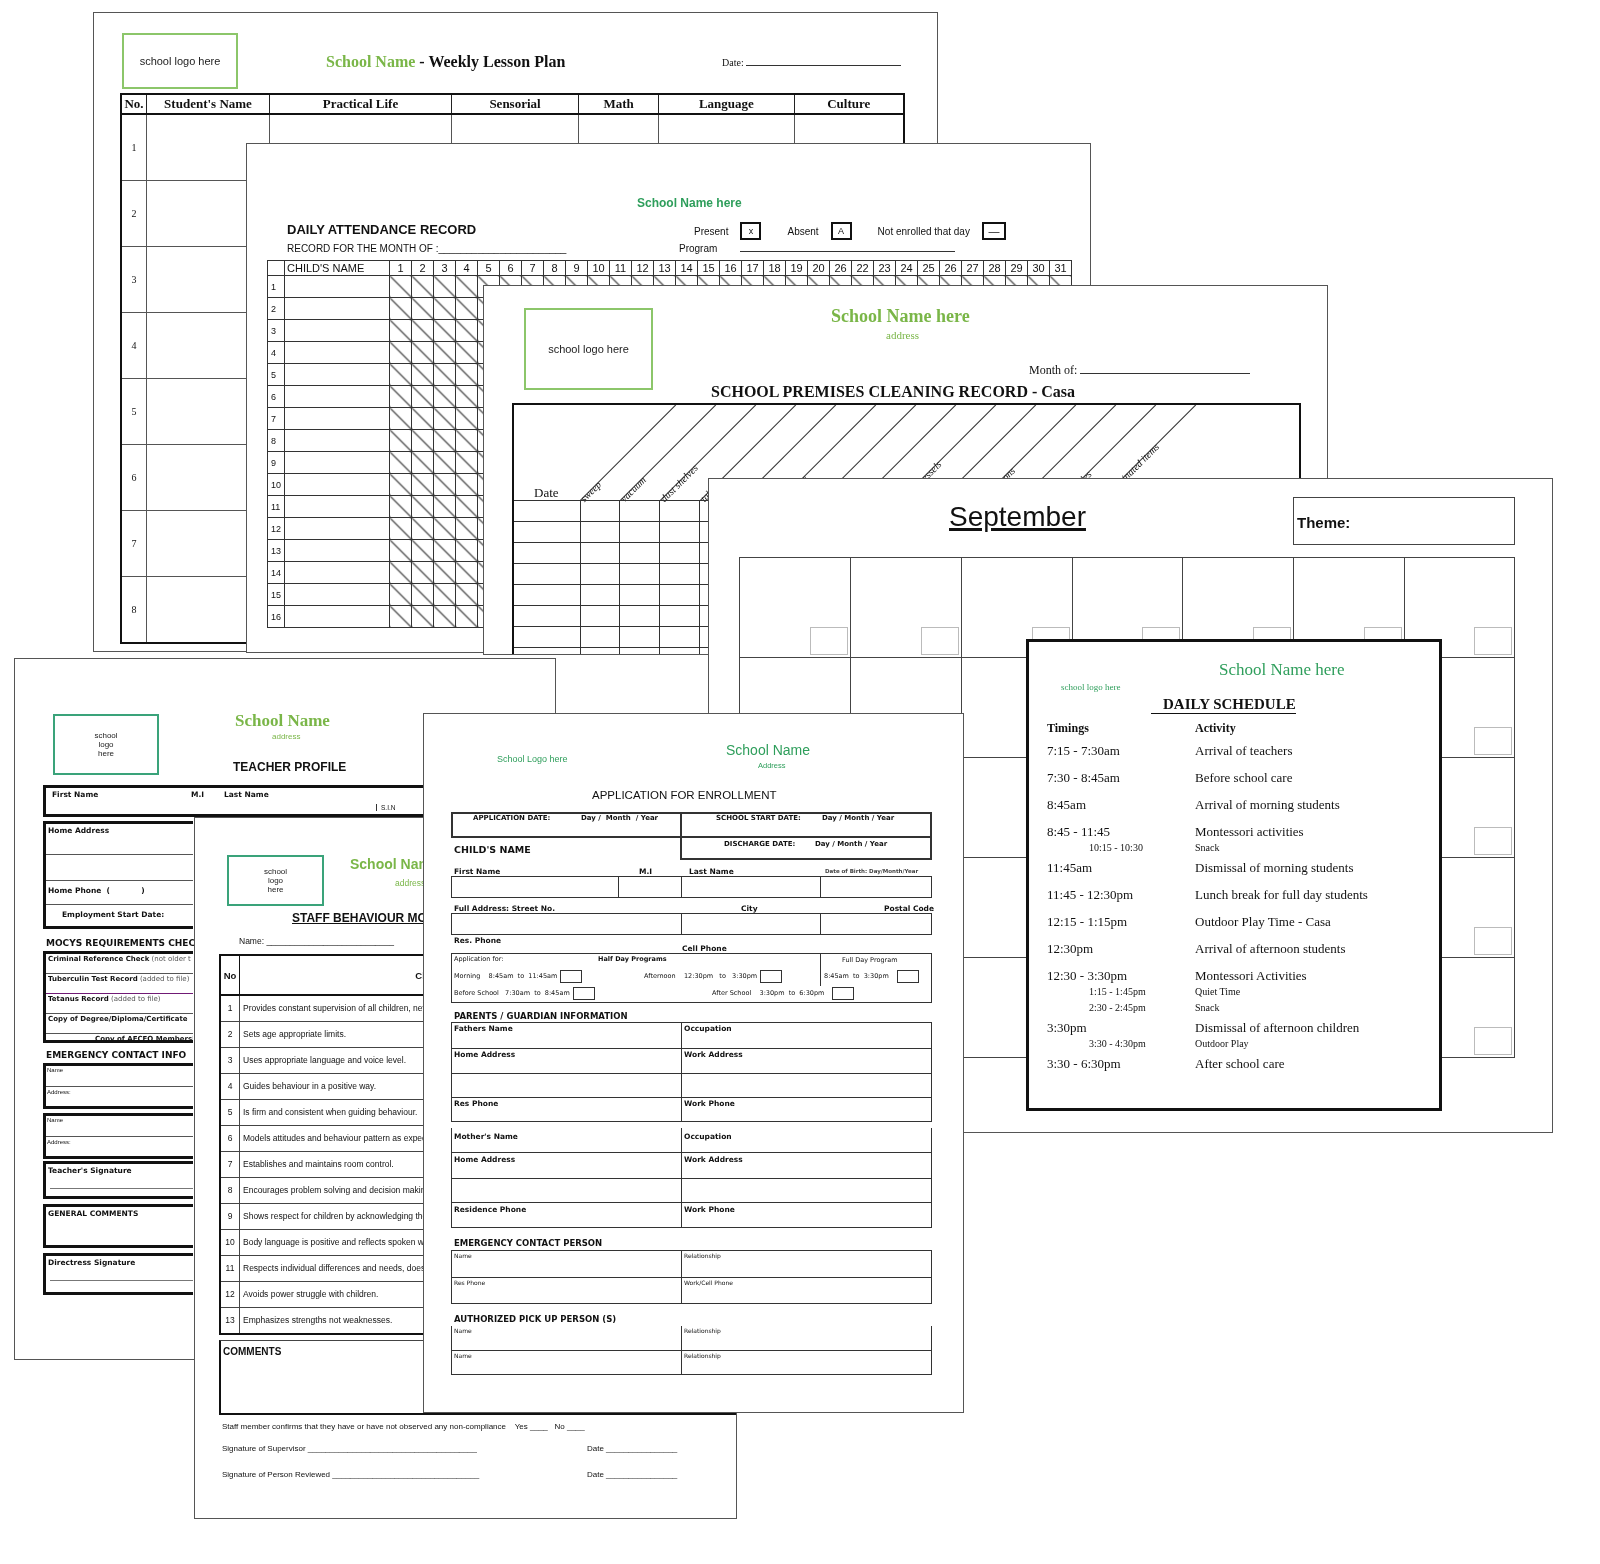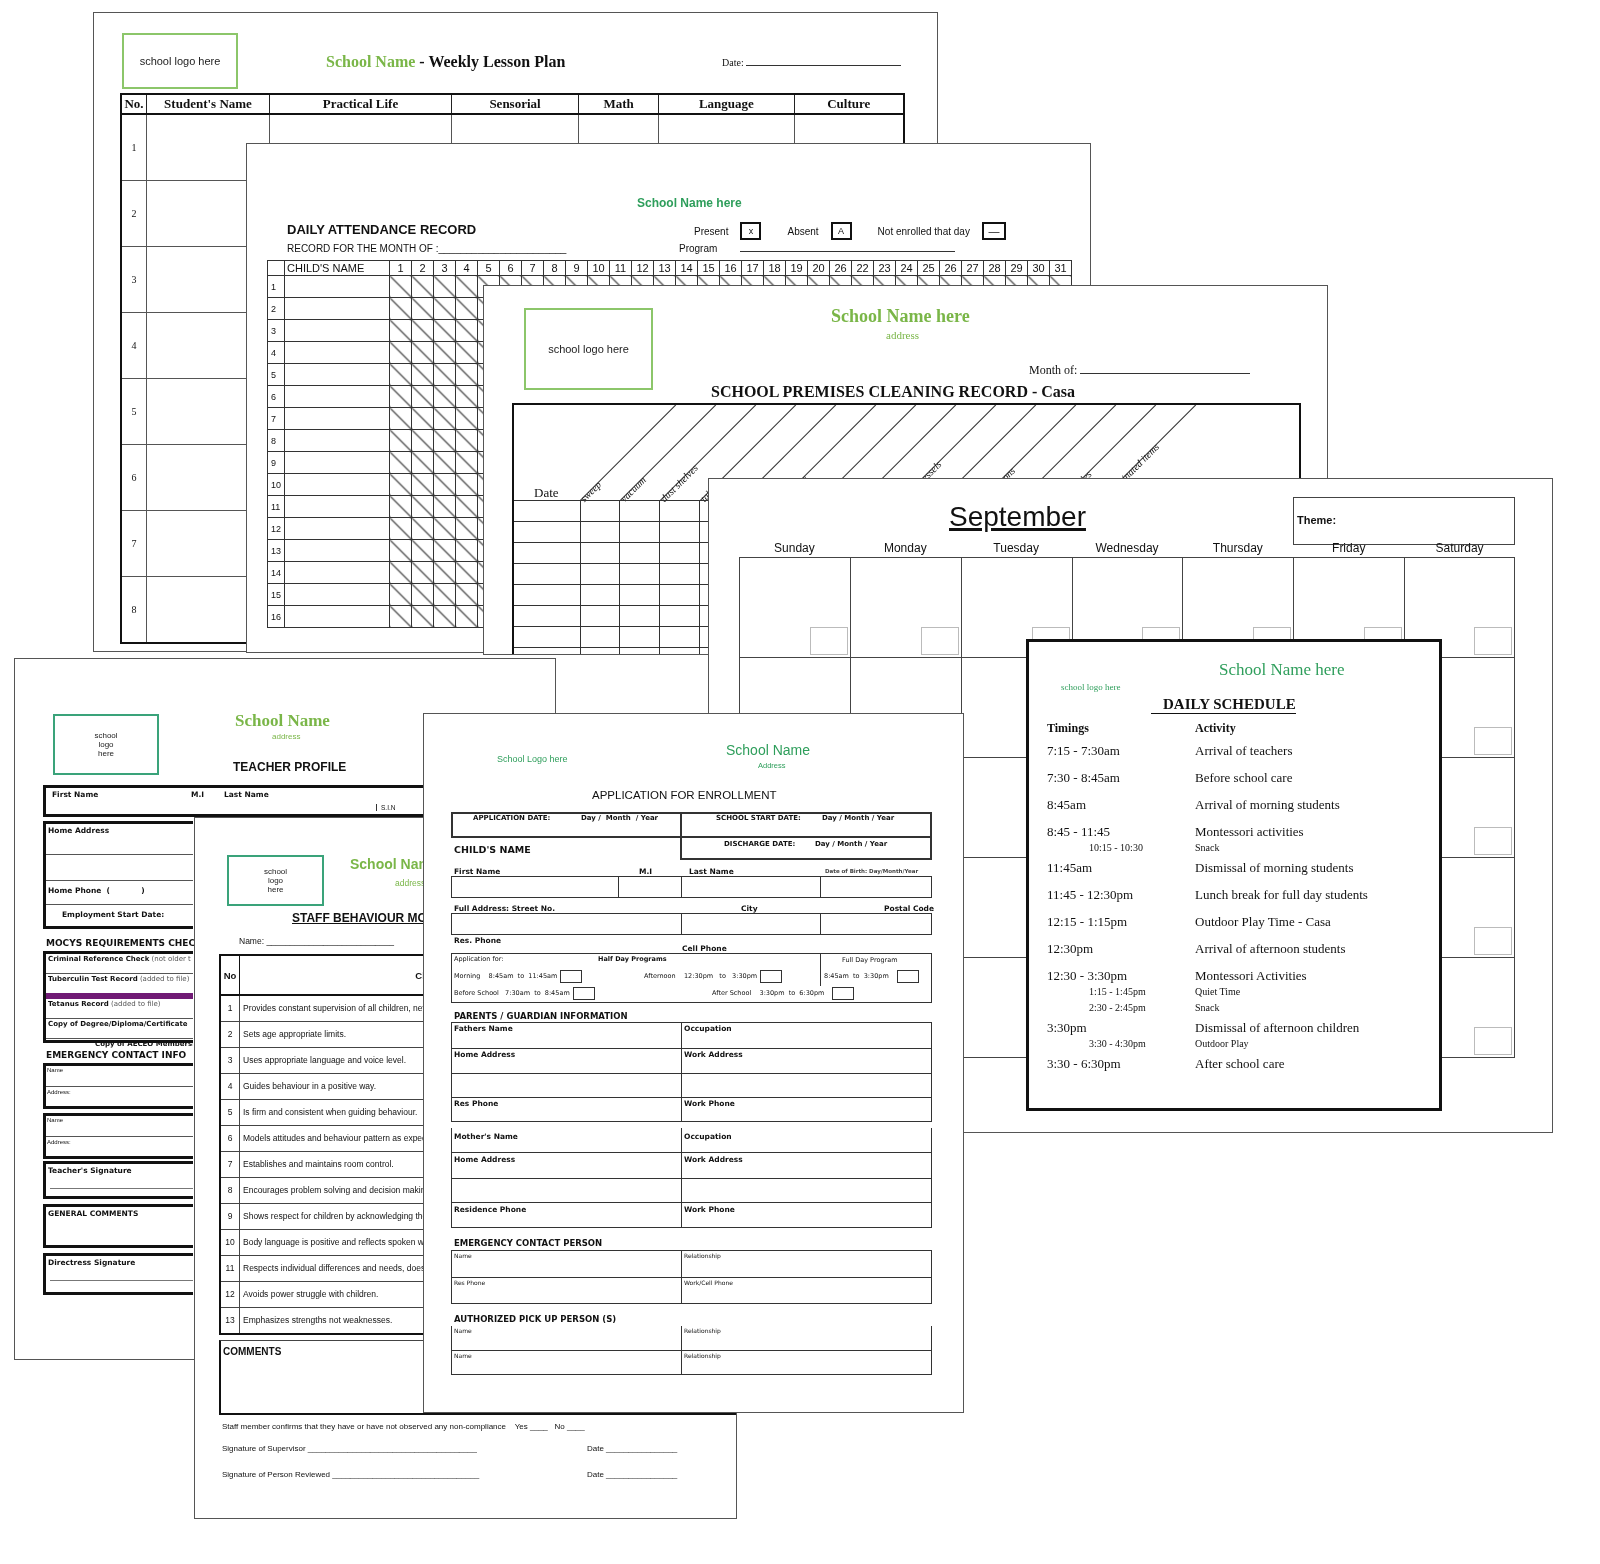--- a/index.html
+++ b/index.html
@@ -952,30 +952,21 @@
           <div style="position:absolute;left:546px;top:0;width:40px;height:20px;border-right:1px solid #333;box-sizing:border-box;"></div>
           <div style="position:absolute;left:586px;top:0;width:40px;height:20px;border-right:1px solid #333;box-sizing:border-box;"></div>
         </div>
       </div>
   </div>
 </div>
 
 <div class="page" id="cal" style="left:708px;top:478px;width:845px;height:655px;">
   <div class="abs" style="left:240px;top:22px;font-size:28px;text-decoration:underline;text-decoration-thickness:3px;">September</div>
   <div class="abs" style="left:584px;top:18px;width:220px;height:46px;border:1px solid #444;">
-    <span style="position:absolute;left:3px;top:16px;font-size:11px;font-weight:bold;">Theme:</span>
-  </div>
-  <div class="days">
-    <div>Sunday</div>
-    <div>Monday</div>
-    <div>Tuesday</div>
-    <div>Wednesday</div>
-    <div>Thursday</div>
-    <div>Friday</div>
-    <div>Saturday</div>
+    <span style="position:absolute;left:3px;top:16px;font-size:15px;font-weight:bold;">Theme:</span>
   </div>
   <div class="cells" id="cal-cells">
       <div>
         <span></span>
       </div>
       <div>
         <span></span>
       </div>
       <div>
         <span></span>
@@ -1166,21 +1157,21 @@
     <span class="tp-lbl abs" style="left:2px;top:2px;">Home Address</span>
     <div class="abs" style="left:0;right:0;top:30px;border-top:1px solid #555;"></div>
     <div class="abs" style="left:0;right:0;top:56px;border-top:1px solid #555;"></div>
     <span class="tp-lbl abs" style="left:2px;top:62px;white-space:pre;">Home Phone  (            )</span>
     <div class="abs" style="left:0;right:0;top:80px;border-top:1px solid #555;"></div>
     <span class="tp-lbl abs" style="left:16px;top:86px;">Employment Start Date:</span>
   </div>
   <div class="abs tp-lbl" style="left:31px;top:279px;font-size:9px;">MOCYS REQUIREMENTS CHECK</div>
   <div class="tp-box" style="left:28px;top:292px;width:150px;height:92px;font-family:'DejaVu Sans',sans-serif;font-size:7px;">
     <div style="height:17px;border-bottom:1px solid #555;padding:1px 2px;white-space:nowrap;overflow:hidden;"><b>Criminal Reference Check</b><span style="color:#555"> (not older t</span></div>
-    <div style="height:17px;border-bottom:6px solid #701a75;padding:1px 2px;white-space:nowrap;overflow:hidden;"><b>Tuberculin Test Record</b><span style="color:#555"> (added to file)</span></div>
+    <div style="height:17px;border-bottom:1px solid #701a75;padding:1px 2px;white-space:nowrap;overflow:hidden;"><b>Tuberculin Test Record</b><span style="color:#555"> (added to file)</span></div>
     <div style="height:17px;border-bottom:1px solid #555;padding:1px 2px;white-space:nowrap;overflow:hidden;"><b>Tetanus Record</b><span style="color:#555"> (added to file)</span></div>
     <div style="height:17px;border-bottom:1px solid #555;padding:1px 2px;white-space:nowrap;overflow:hidden;"><b>Copy of Degree/Diploma/Certificate</b><span style="color:#555"></span></div>
     <div style="height:17px;padding:1px 2px;white-space:nowrap;overflow:hidden;margin-left:47px;"><b>Copy of AECEO Membership</b><span style="color:#555"> (not requ</span></div>
   </div>
   <div class="abs tp-lbl" style="left:31px;top:391px;font-size:9px;">EMERGENCY CONTACT INFO</div>
   <div class="tp-box" style="left:28px;top:404px;width:150px;height:46px;font-size:6px;">
     <span class="abs" style="left:1px;top:1px;">Name</span>
     <div class="abs" style="left:0;right:0;top:20px;border-top:1px solid #555;"></div>
     <span class="abs" style="left:1px;top:23px;">Address:</span>
   </div>

